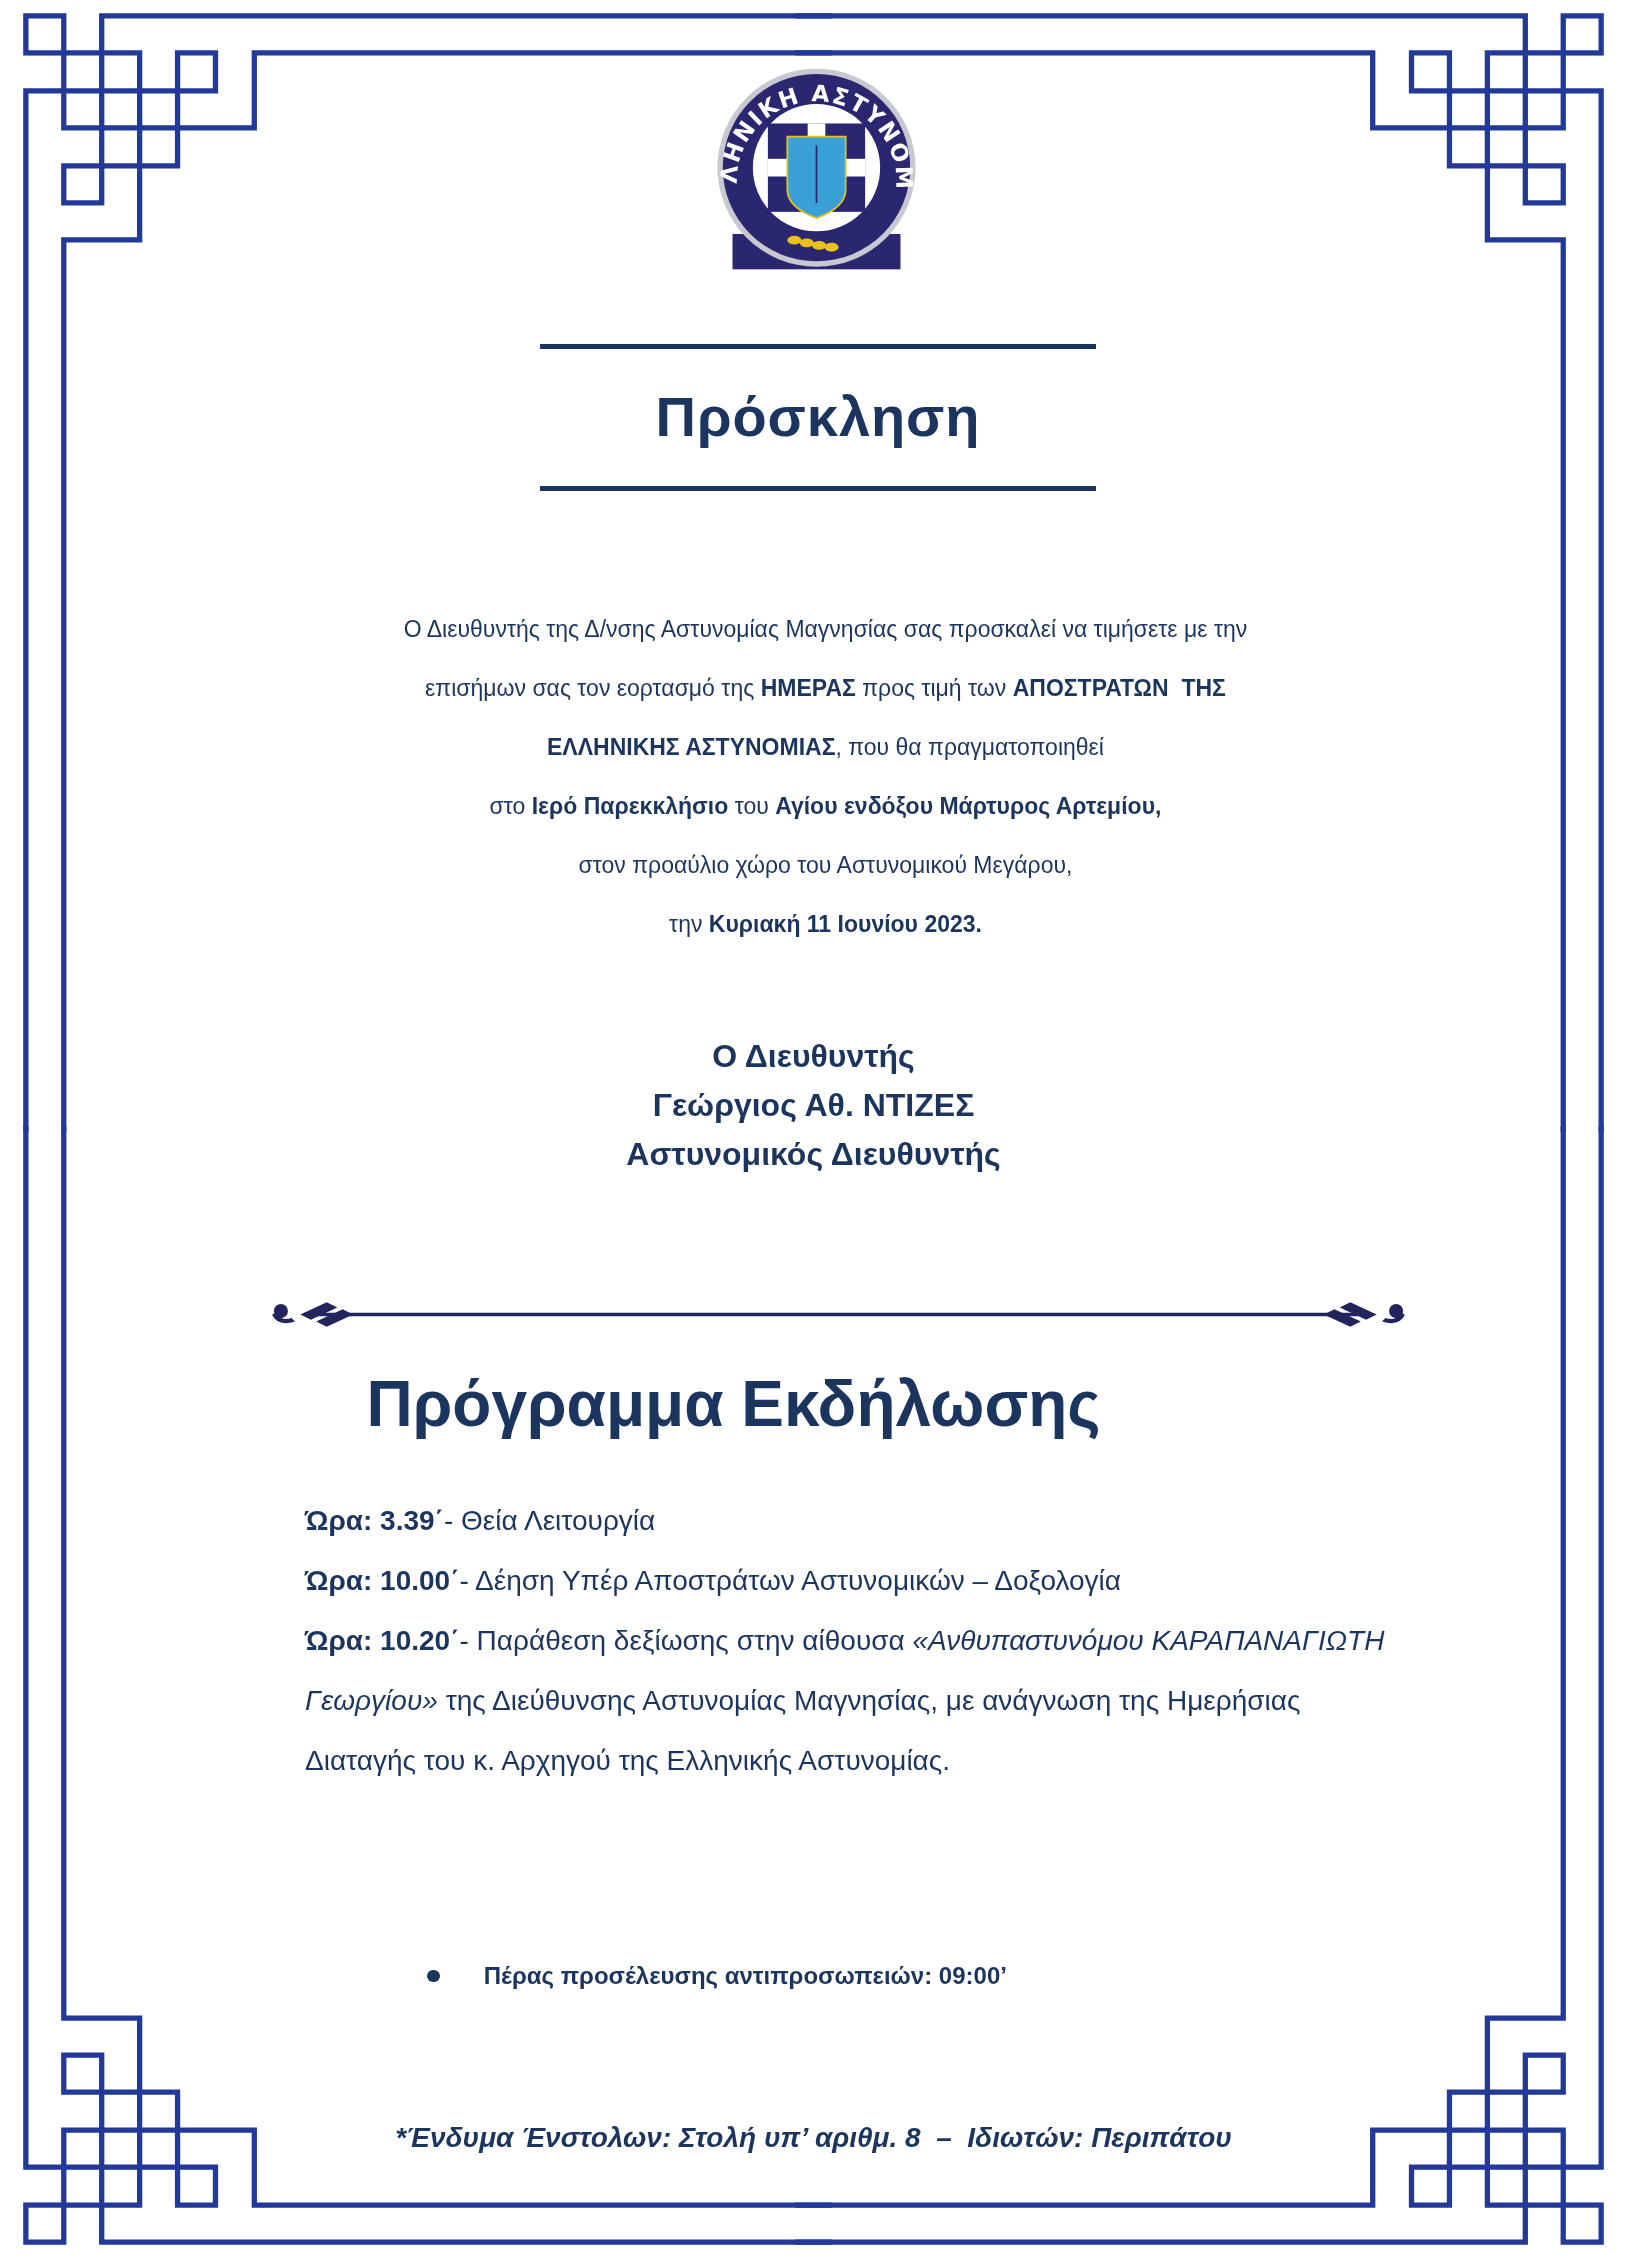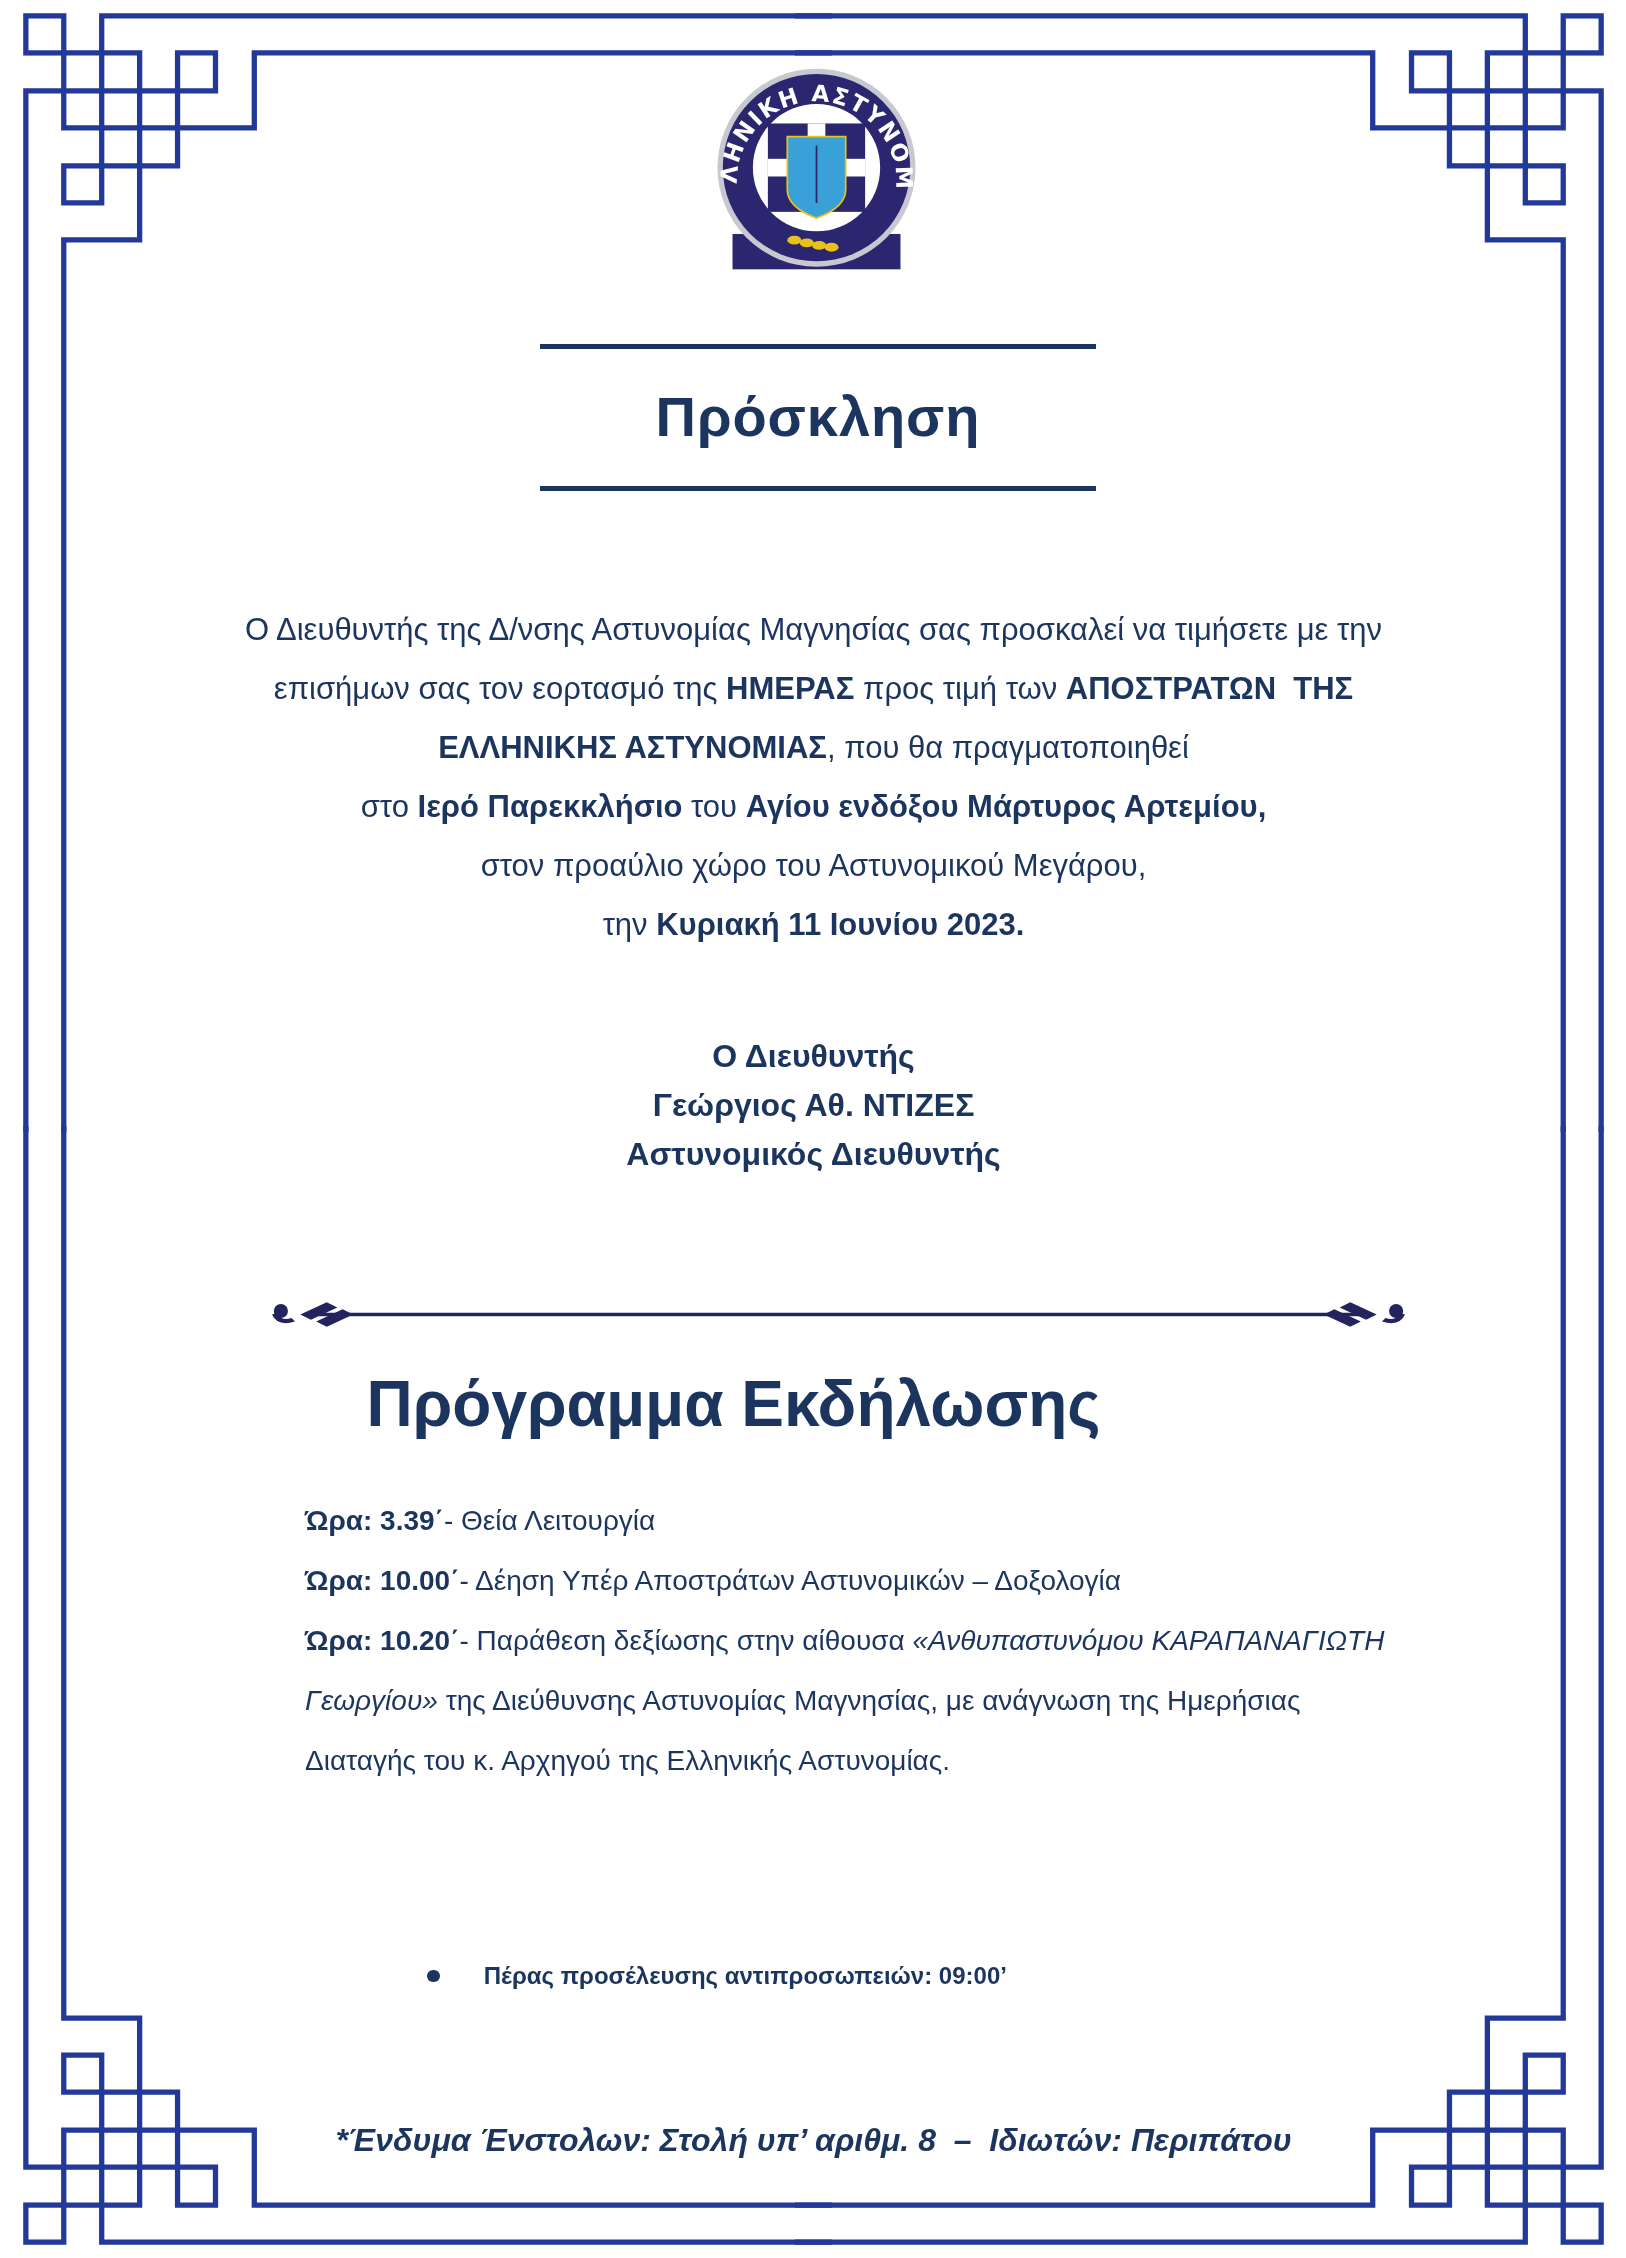--- a/index.html
+++ b/index.html
@@ -3,37 +3,37 @@
 <meta charset="utf-8">
 <style>
   html, body { margin:0; padding:0; background:#ffffff; }
   body { width:1627px; height:2258px; position:relative; overflow:hidden;
          font-family:"Liberation Sans", "DejaVu Sans", sans-serif; color:#1c355e; }
   .frame { position:absolute; left:0; top:0; width:1627px; height:2258px; }
   .logo { position:absolute; left:706px; top:66px; width:221px; height:221px; }
   .title-wrap { position:absolute; left:540px; top:344px; width:556px; text-align:center; }
   .title-rule { height:5.3px; background:#1c355e; width:556px; }
   .title { font-size:56px; font-weight:bold; line-height:124px; margin:5.3px 0 7px 0; letter-spacing:0.9px; }
-  .intro { position:absolute; left:106px; top:600px; width:1415px; text-align:center;
-           font-size:31px; line-height:59px; }
+  .intro { position:absolute; left:118px; top:600px; width:1415px; text-align:center;
+           font-size:23px; line-height:59px; }
   .intro b { font-weight:bold; }
   .signature { position:absolute; left:0; top:1032px; width:1627px; text-align:center;
                font-size:32px; font-weight:bold; line-height:49px; }
   .divider { position:absolute; left:265px; top:1288px; width:1147px; height:53px; }
   .program-title { position:absolute; left:0; top:1367px; width:1467px; text-align:center;
                    font-size:64px; font-weight:bold; }
   .program { position:absolute; left:305px; top:1491px; width:1103px; font-size:28px; line-height:60px; }
   .program b { font-weight:bold; }
   .program i { font-style:italic; }
   .arrival { position:absolute; left:415px; top:1954px; width:794px; font-size:24px;
              font-weight:bold; line-height:44px; }
   .arrival .row { display:flex; align-items:center; }
   .arrival .bullet { width:12.4px; height:12.4px; border-radius:50%; background:#1c355e; margin:0 44px 0 12.4px; }
   .dress { position:absolute; left:0; top:2122px; width:1627px; text-align:center;
-           font-size:32px; font-weight:bold; font-style:italic; }
+           font-size:28px; font-weight:bold; font-style:italic; }
 </style>
 </head>
 <body>
 
 <svg class="frame" viewBox="0 0 1844 2560" xmlns="http://www.w3.org/2000/svg">
   <defs>
     <g id="corner" fill="none" stroke="#22399a" stroke-width="6" stroke-linecap="square" stroke-linejoin="miter">
 
       <rect x="29" y="18" width="43" height="42"></rect>
 

